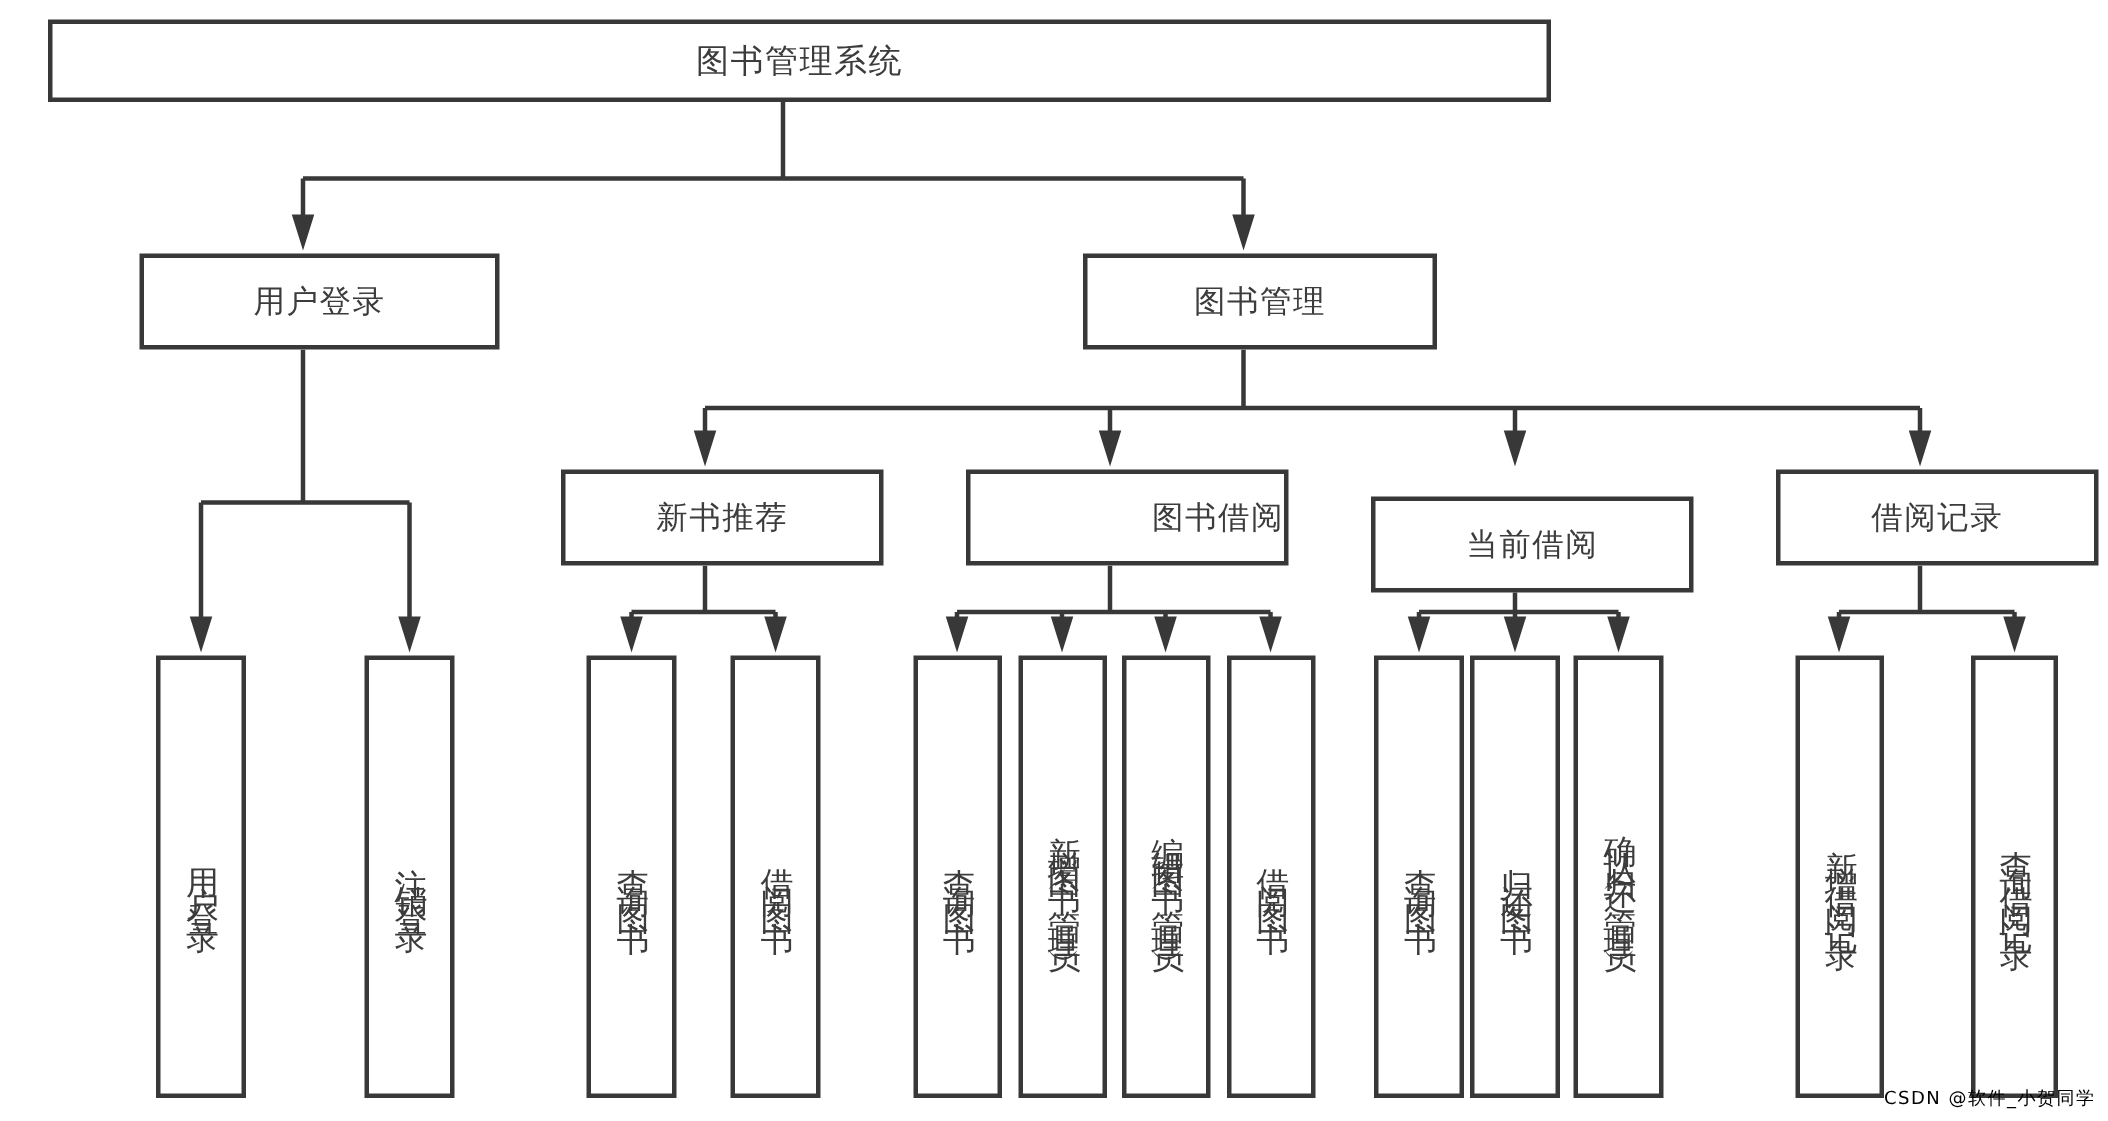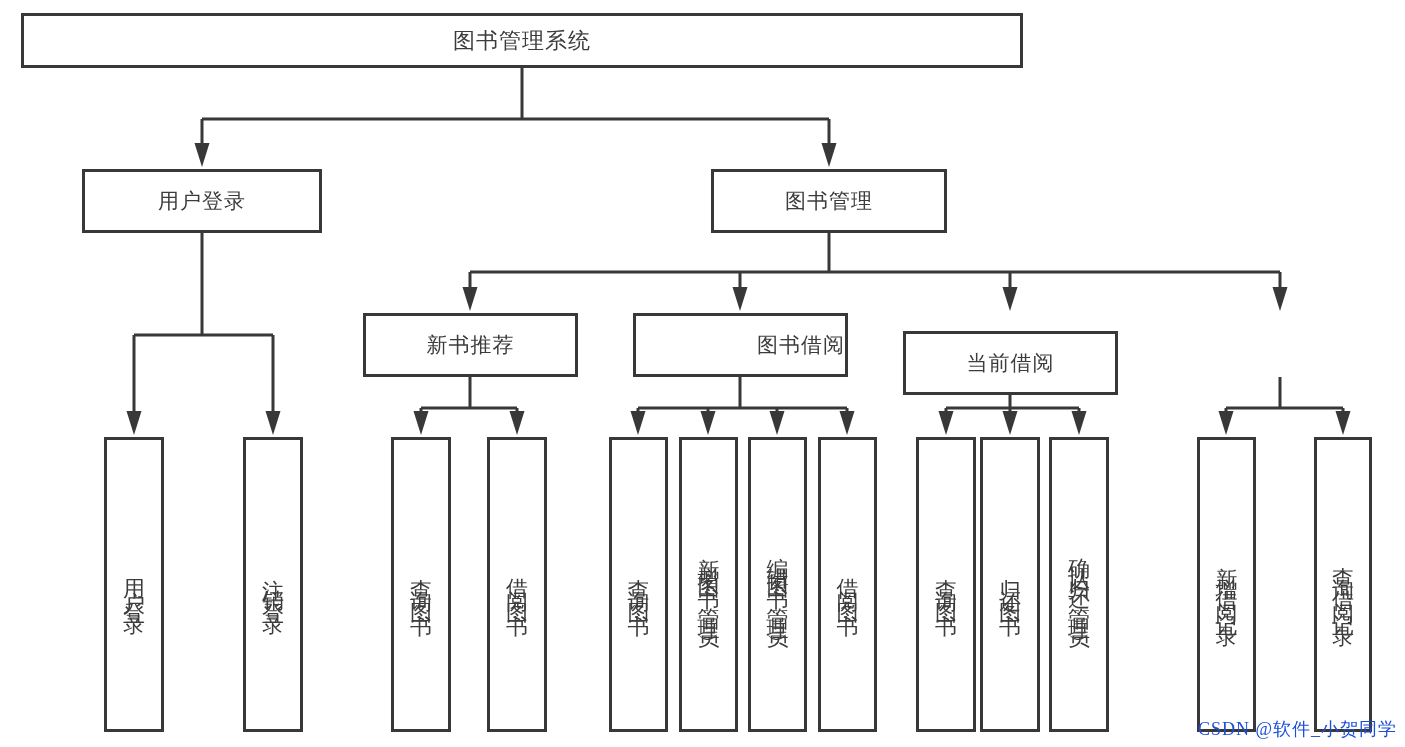--- a/index.html
+++ b/index.html
@@ -14,46 +14,46 @@
   .hbox{
     position:absolute;
     box-sizing:border-box;
     border:3px solid #383838;
     background:#ffffff;
     display:flex;align-items:center;justify-content:center;
     color:#3c3c3c;
     font-size:21px;
     letter-spacing:1px;
     white-space:nowrap;
+    margin-left:11px;
   }
   .hbox.title{font-size:22px;}
   .vbox{
     position:absolute;
     top:437px;height:295px;
     box-sizing:border-box;
     border:3px solid #383838;
     background:#ffffff;
     display:flex;align-items:center;justify-content:center;
     writing-mode:vertical-rl;
     text-orientation:mixed;
     color:#3c3c3c;
     font-size:22px;
     letter-spacing:12px;
     line-height:1;
   }
   .vbox.vlong{letter-spacing:10px;}
   #watermark{
     position:absolute;
     right:8px;bottom:6px;
-    color:#1d4ed8;
-    font-size:18px;
+    color:#000000;
+    font-size:12px;
     letter-spacing:1px;
     white-space:nowrap;
     z-index:5;
-    font-family:Liberation Serif, serif;
   }
 </style>
 </head>
 <body>
 
 <div id="stage">
 
   <svg id="connectors" viewBox="0 0 1405 747" xmlns="http://www.w3.org/2000/svg">
     <g stroke="#383838" stroke-width="3" fill="none">
 
@@ -112,20 +112,23 @@
 
   <div class="hbox" style="left:711px;top:169px;width:236px;height:64px;">
     <span>图书管理</span>
   </div>
   <div class="hbox" style="left:633px;top:313px;width:215px;height:64px;justify-content:flex-end;">
     <span>图书借阅</span>
   </div>
   <div class="hbox" style="left:903px;top:331px;width:215px;height:64px;">
     <span>当前借阅</span>
   </div>
+  <div class="hbox" style="left:1173px;top:313px;width:215px;height:64px;">
+    <span>借阅记录</span>
+  </div>
 
   <div class="vbox" style="left:104px;width:60px;">
     <span>用户登录</span>
   </div>
   <div class="vbox" style="left:243px;width:60px;">
     <span>注销登录</span>
   </div>
 
   <div class="vbox" style="left:391px;width:60px;">
     <span>查询图书</span>

